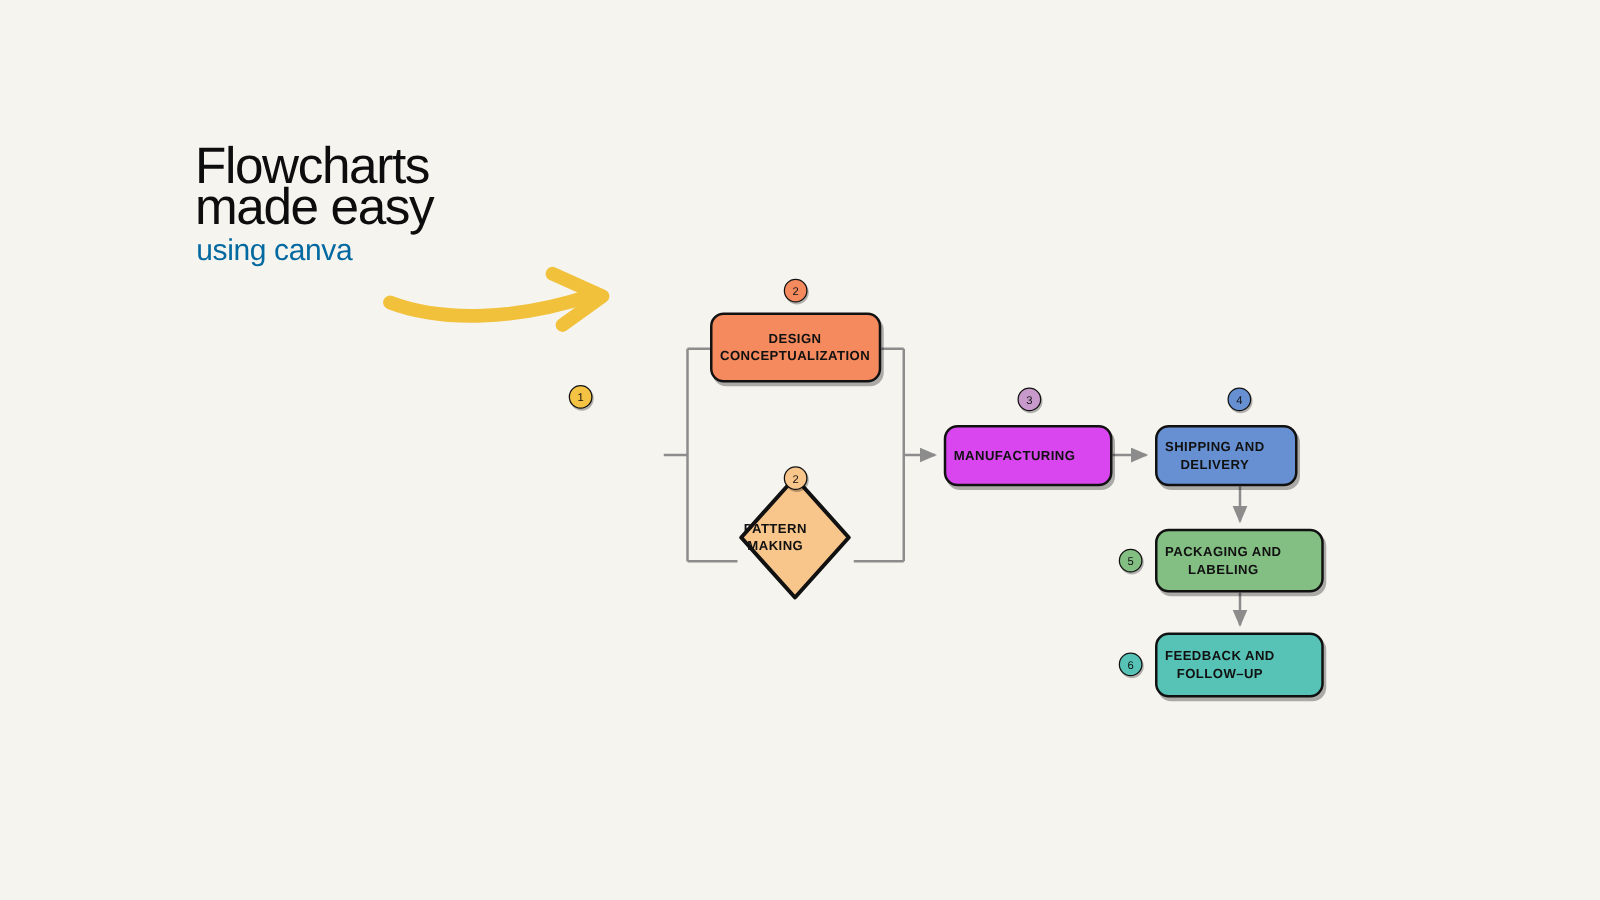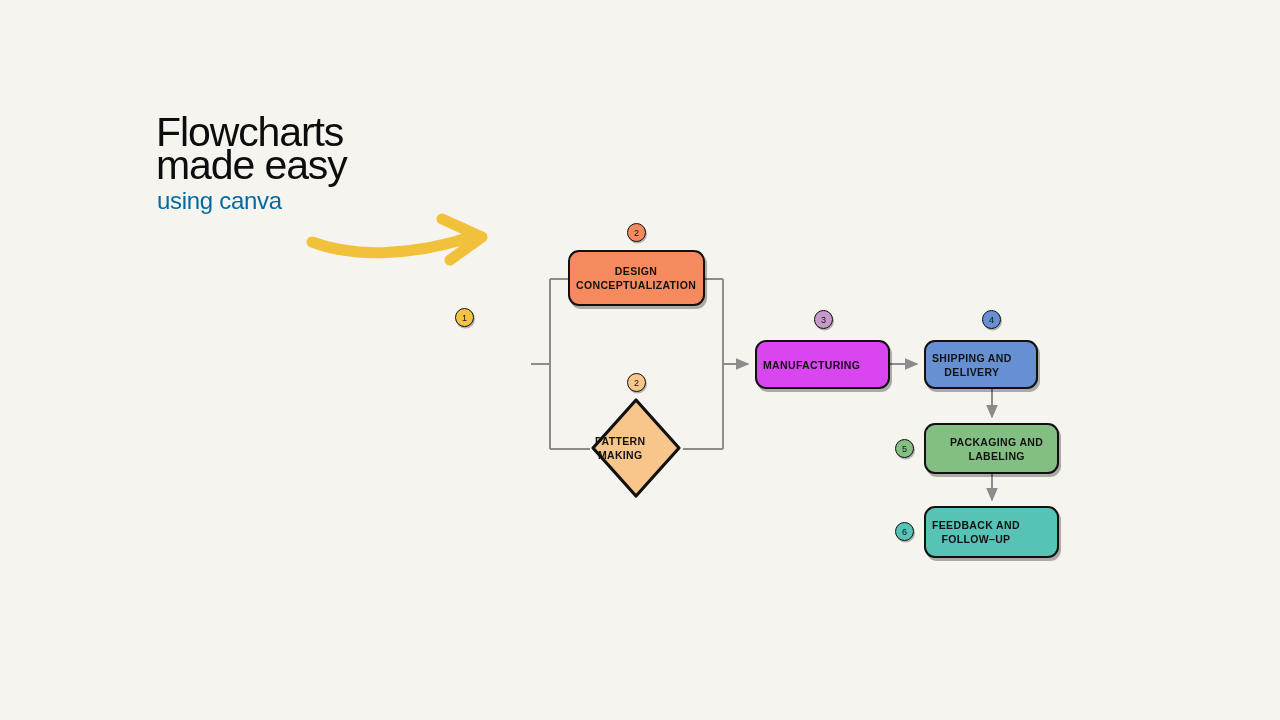--- a/index.html
+++ b/index.html
@@ -178,21 +178,21 @@
   </div>
 
   <div class="node" style="left:568px; top:250px; width:137px; height:56px; background:#F58A5E;">
     <span class="node-label">DESIGN
 CONCEPTUALIZATION</span>
   </div>
   <div class="badge" style="left:627px; top:223px; background:#F58A5E;">
     <span>2</span>
   </div>
 
-  <div class="node diamond" style="left:589px; top:396px; width:94px; height:104px;">
+  <div class="node diamond" style="left:589px; top:378px; width:94px; height:104px;">
     <svg class="diamond-shape" viewBox="0 0 94 104" preserveAspectRatio="none">
       <path d="M47 4 L 90 52 L 47 100 L 4 52 Z" fill="#F8C58A" stroke="#111111" stroke-width="3.2" stroke-linejoin="round"></path>
     </svg>
     <span class="node-label">PATTERN
 MAKING</span>
   </div>
   <div class="badge" style="left:627px; top:373px; background:#F8C58A;">
     <span>2</span>
   </div>
 
@@ -204,21 +204,21 @@
   </div>
 
   <div class="node" style="left:924px; top:340px; width:114px; height:49px; background:#6690D2;">
     <span class="node-label">SHIPPING AND
 DELIVERY</span>
   </div>
   <div class="badge" style="left:982px; top:310px; background:#6690D2;">
     <span>4</span>
   </div>
 
-  <div class="node" style="left:924px; top:423px; width:135px; height:51px; background:#83BE83;padding-left:18px;">
+  <div class="node" style="left:924px; top:423px; width:135px; height:51px; background:#83BE83;">
     <span class="node-label">PACKAGING AND
 LABELING</span>
   </div>
   <div class="badge" style="left:895px; top:439px; background:#83BE83;">
     <span>5</span>
   </div>
 
   <div class="node" style="left:924px; top:506px; width:135px; height:52px; background:#57C3B6;">
     <span class="node-label">FEEDBACK AND
 FOLLOW–UP</span>

